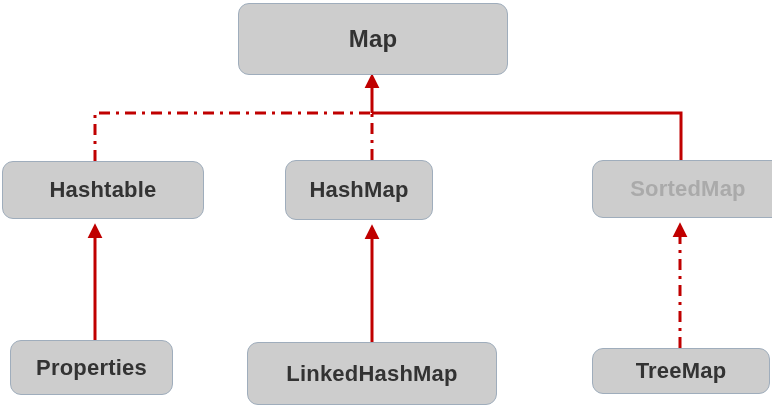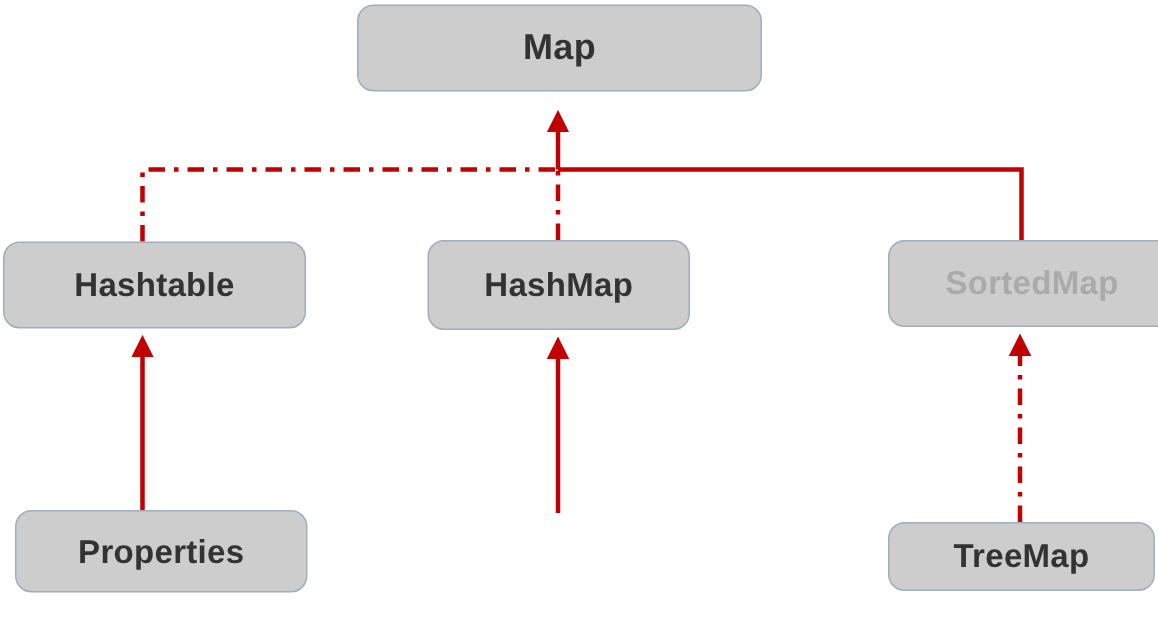--- a/index.html
+++ b/index.html
@@ -51,25 +51,25 @@
     align-items: center;
     justify-content: center;
     font-weight: bold;
     font-size: 22px;
     color: var(--node-text);
     letter-spacing: 0.2px;
   }
   .node.muted {
     color: var(--muted-text);
   }
-  .node-map           { left: 238px; top: 3px;   width: 270px; height: 58px; font-size: 24px; }
+  .node-map           { left: 238px; top: 3px;   width: 270px; height: 72px; font-size: 24px; }
   .node-hashtable     { left: 2px;   top: 161px; width: 202px; height: 58px; }
-  .node-hashmap       { left: 285px; top: 160px; width: 175px; height: 60px; }
+  .node-hashmap       { left: 285px; top: 160px; width: 148px; height: 60px; }
   .node-sortedmap     { left: 592px; top: 160px; width: 192px; height: 58px; }
-  .node-properties    { left: 10px;  top: 340px; width: 195px; height: 55px; }
+  .node-properties    { left: 10px;  top: 340px; width: 163px; height: 55px; }
   .node-linkedhashmap { left: 247px; top: 342px; width: 250px; height: 63px; }
   .node-treemap       { left: 592px; top: 348px; width: 178px; height: 46px; }
 </style>
 </head>
 <body>
 
 <div class="canvas">
 
   <svg class="edges-svg" width="772" height="411" viewBox="0 0 772 411" xmlns="http://www.w3.org/2000/svg">
     <defs>
@@ -96,16 +96,17 @@
   <div class="node node-map">Map</div>
 
   <div class="node node-hashtable">Hashtable</div>
 
   <div class="node node-hashmap">HashMap</div>
 
   <div class="node node-sortedmap muted">SortedMap</div>
 
   <div class="node node-properties">Properties</div>
 
+  <div class="node node-linkedhashmap">LinkedHashMap</div>
 
   <div class="node node-treemap">TreeMap</div>
 
 </div>
 
 </body></html>

